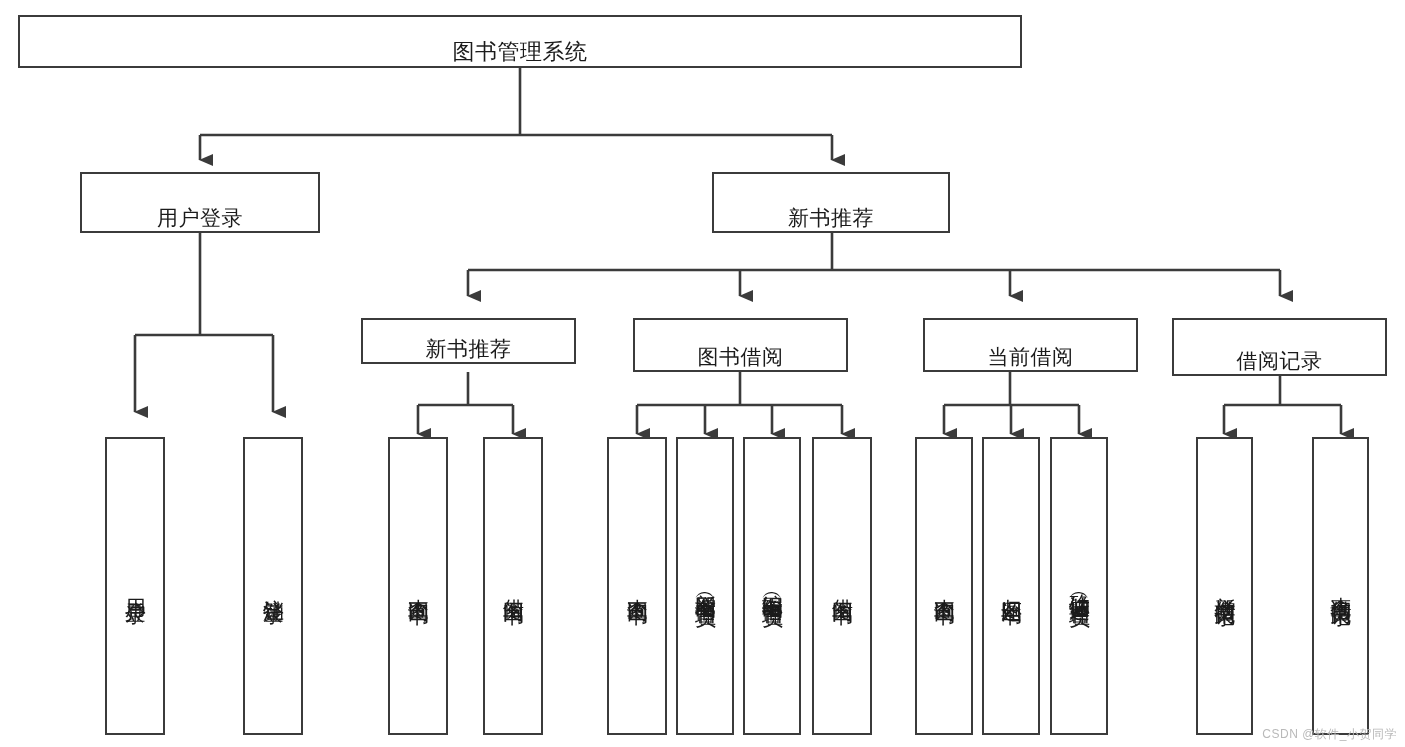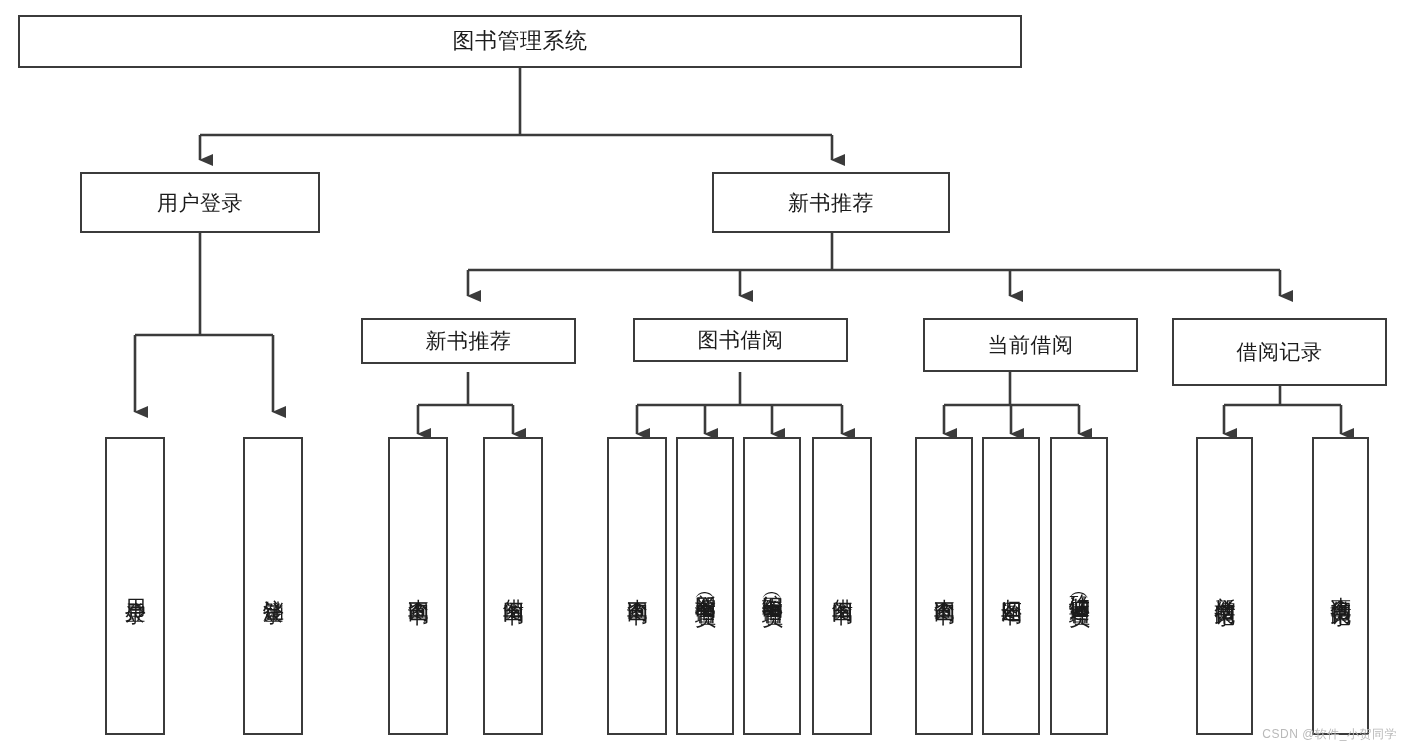--- a/index.html
+++ b/index.html
@@ -23,21 +23,21 @@
     top: 0;
     width: 1405px;
     height: 747px;
   }
   .node {
     position: absolute;
     box-sizing: border-box;
     border: 2px solid #3b3b3b;
     background: #ffffff;
     display: flex;
-    align-items: center;
+    align-items: flex-end;
     justify-content: center;
     color: #1b1b1b;
   }
   .node .label {
     display: block;
     text-align: center;
     line-height: 1.22;
   }
   .node.horiz .label {
     font-size: 21px;
@@ -133,27 +133,27 @@
   <div class="node horiz" style="left:80px; top:172px; width:240px; height:61px;">
     <span class="label">用户登录</span>
   </div>
   <div class="node horiz" style="left:712px; top:172px; width:238px; height:61px;">
     <span class="label">新书推荐</span>
   </div>
 
   <div class="node horiz" style="left:361px; top:318px; width:215px; height:46px;">
     <span class="label">新书推荐</span>
   </div>
-  <div class="node horiz" style="left:633px; top:318px; width:215px; height:44px;">
+  <div class="node horiz" style="left:633px; top:318px; width:215px; height:54px;">
     <span class="label">图书借阅</span>
   </div>
   <div class="node horiz" style="left:903px; top:318px; width:215px; height:54px;margin-left:20px;">
     <span class="label">当前借阅</span>
   </div>
-  <div class="node horiz" style="left:1172px; top:318px; width:215px; height:68px;">
+  <div class="node horiz" style="left:1172px; top:318px; width:215px; height:58px;">
     <span class="label">借阅记录</span>
   </div>
 
   <div class="node vert" style="left:105px; top:437px; width:60px; height:298px;">
     <span class="label">用户登录</span>
   </div>
   <div class="node vert" style="left:243px; top:437px; width:60px; height:298px;">
     <span class="label">注销登录</span>
   </div>
 

